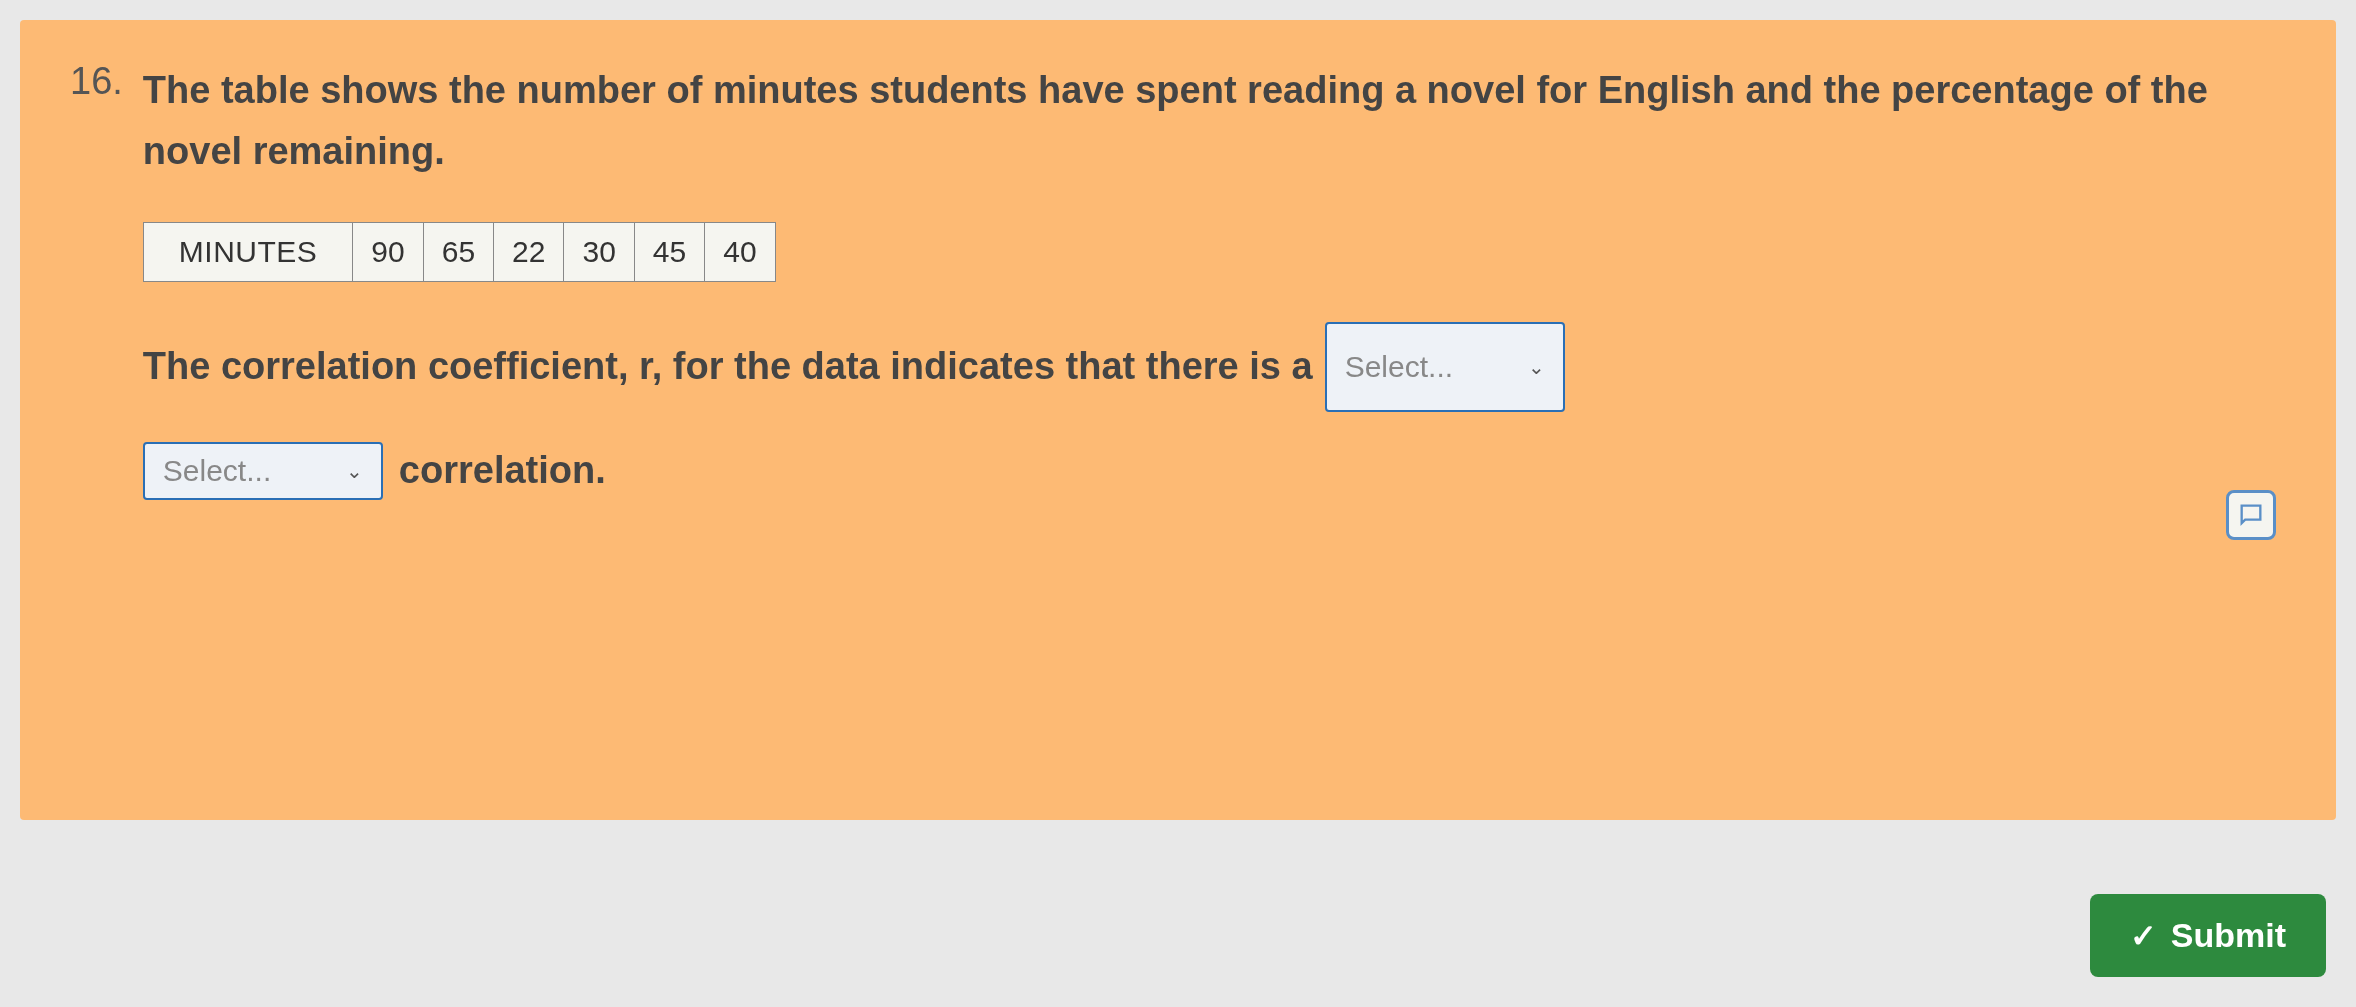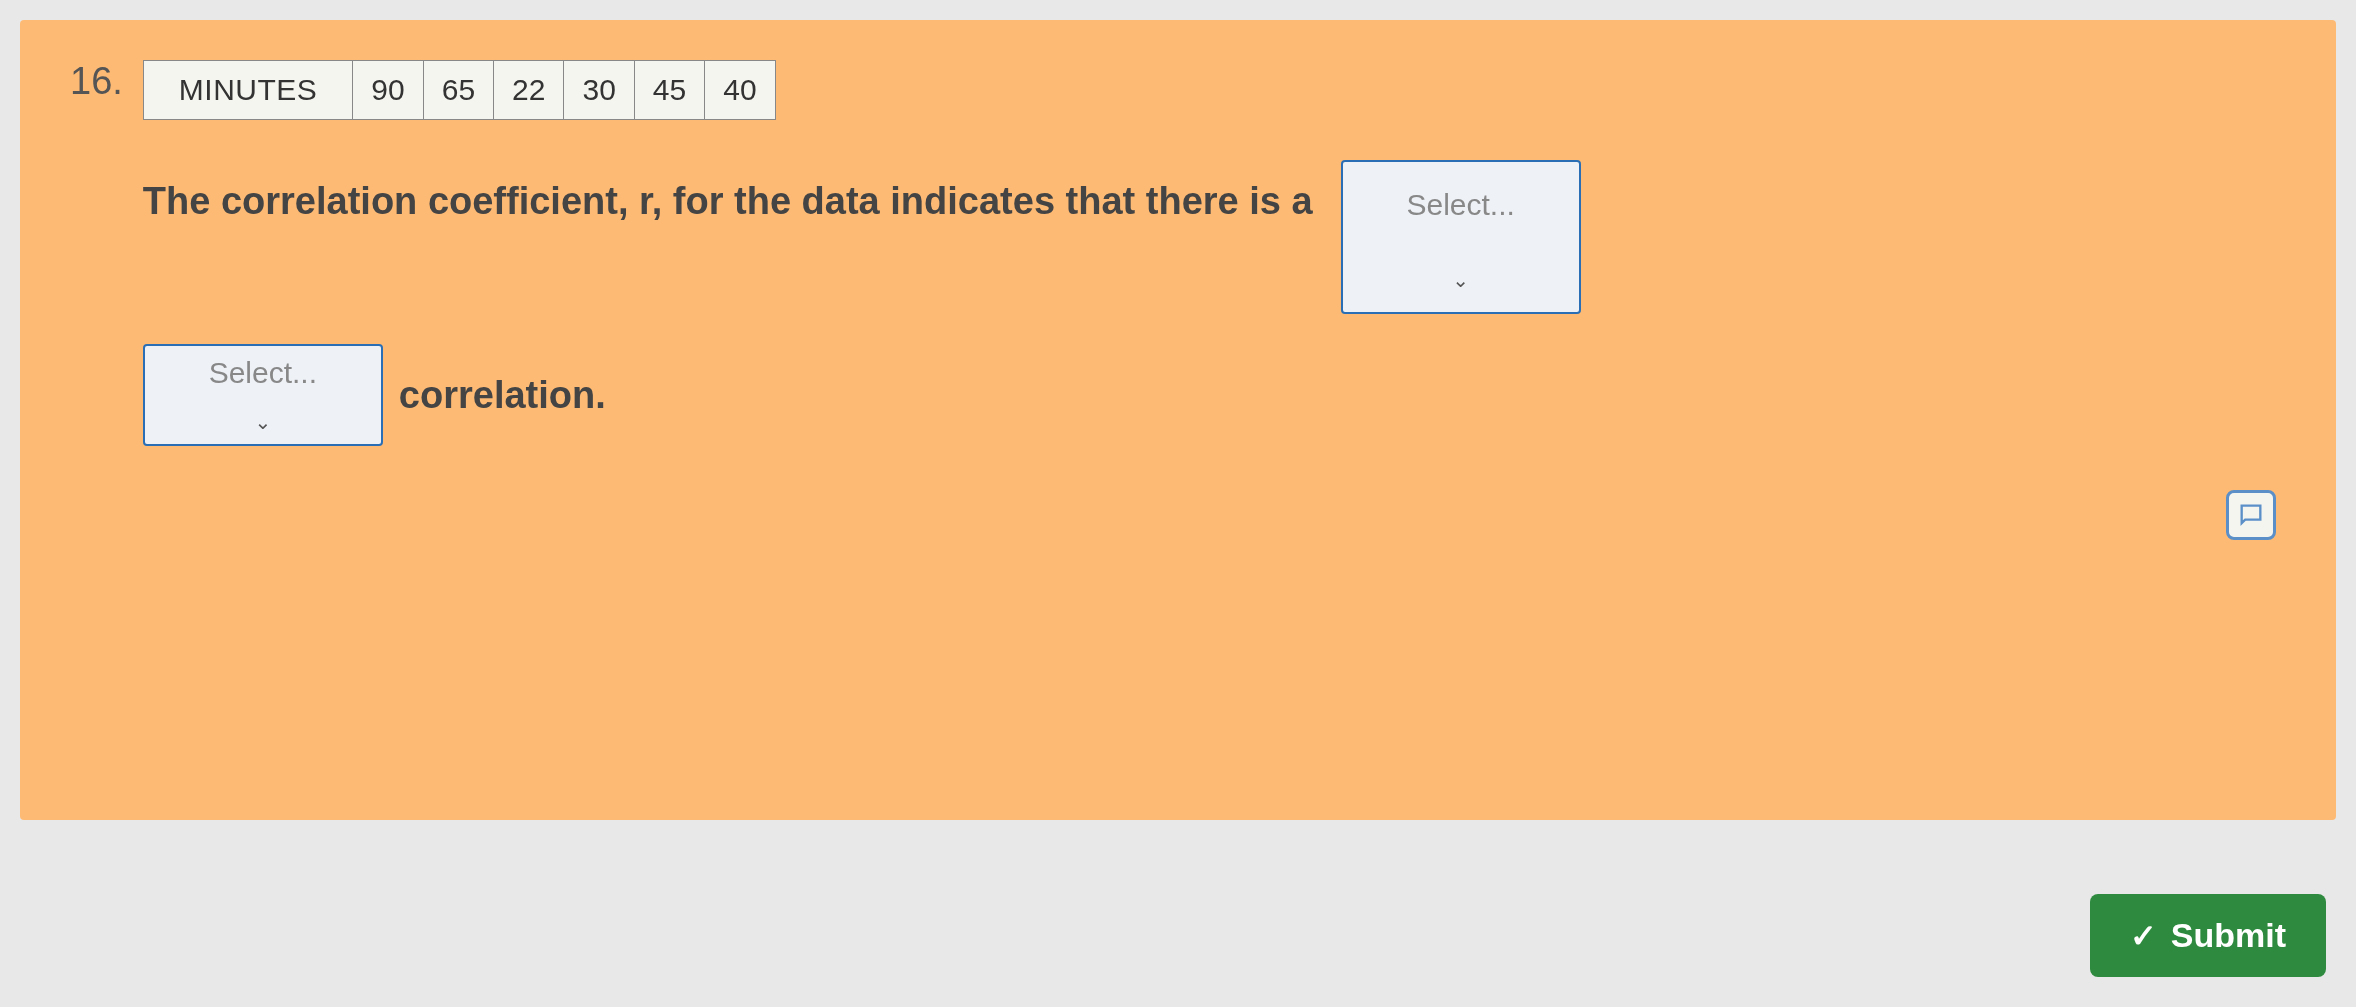--- a/index.html
+++ b/index.html
@@ -69,39 +69,38 @@
       line-height: 1.7;
       margin-bottom: 20px;
     }
     .statement-line {
       font-size: 38px;
       color: #444;
       font-weight: 600;
       line-height: 2.2;
       display: flex;
       flex-wrap: wrap;
-      align-items: flex-start;
-      gap: 28px;
+      align-items: center;
+      gap: 12px;
       margin-bottom: 20px;
     }
     .dropdown {
       display: inline-flex;
       align-items: center;
       justify-content: space-between;
       background: #eef2f7;
       border: 2px solid #2a6fb5;
       border-radius: 4px;
       padding: 10px 18px;
       min-width: 240px;
       cursor: pointer;
       font-size: 30px;
       color: #888;
       font-weight: 400;
       gap: 20px;
-      flex-direction: column;
     }
     .dropdown .chevron {
       color: #555;
       font-size: 20px;
     }
     .comment-icon {
       position: absolute;
       right: 60px;
       bottom: 280px;
       width: 50px;
@@ -150,20 +149,21 @@
       margin-top: 30px;
     }
   </style>
 </head>
 <body>
 
 <div class="question-container">
   <div class="question-row">
     <div class="question-number">16.</div>
     <div class="question-content">
+      <div class="question-text">The table shows the number of minutes students have spent reading a novel for English and the percentage of the novel remaining.</div>
 
       <table class="data-table">
         <tbody>
             <tr>
           <td class="row-header">MINUTES</td>
           <td>90</td>
           <td>65</td>
           <td>22</td>
           <td>30</td>
           <td>45</td>

